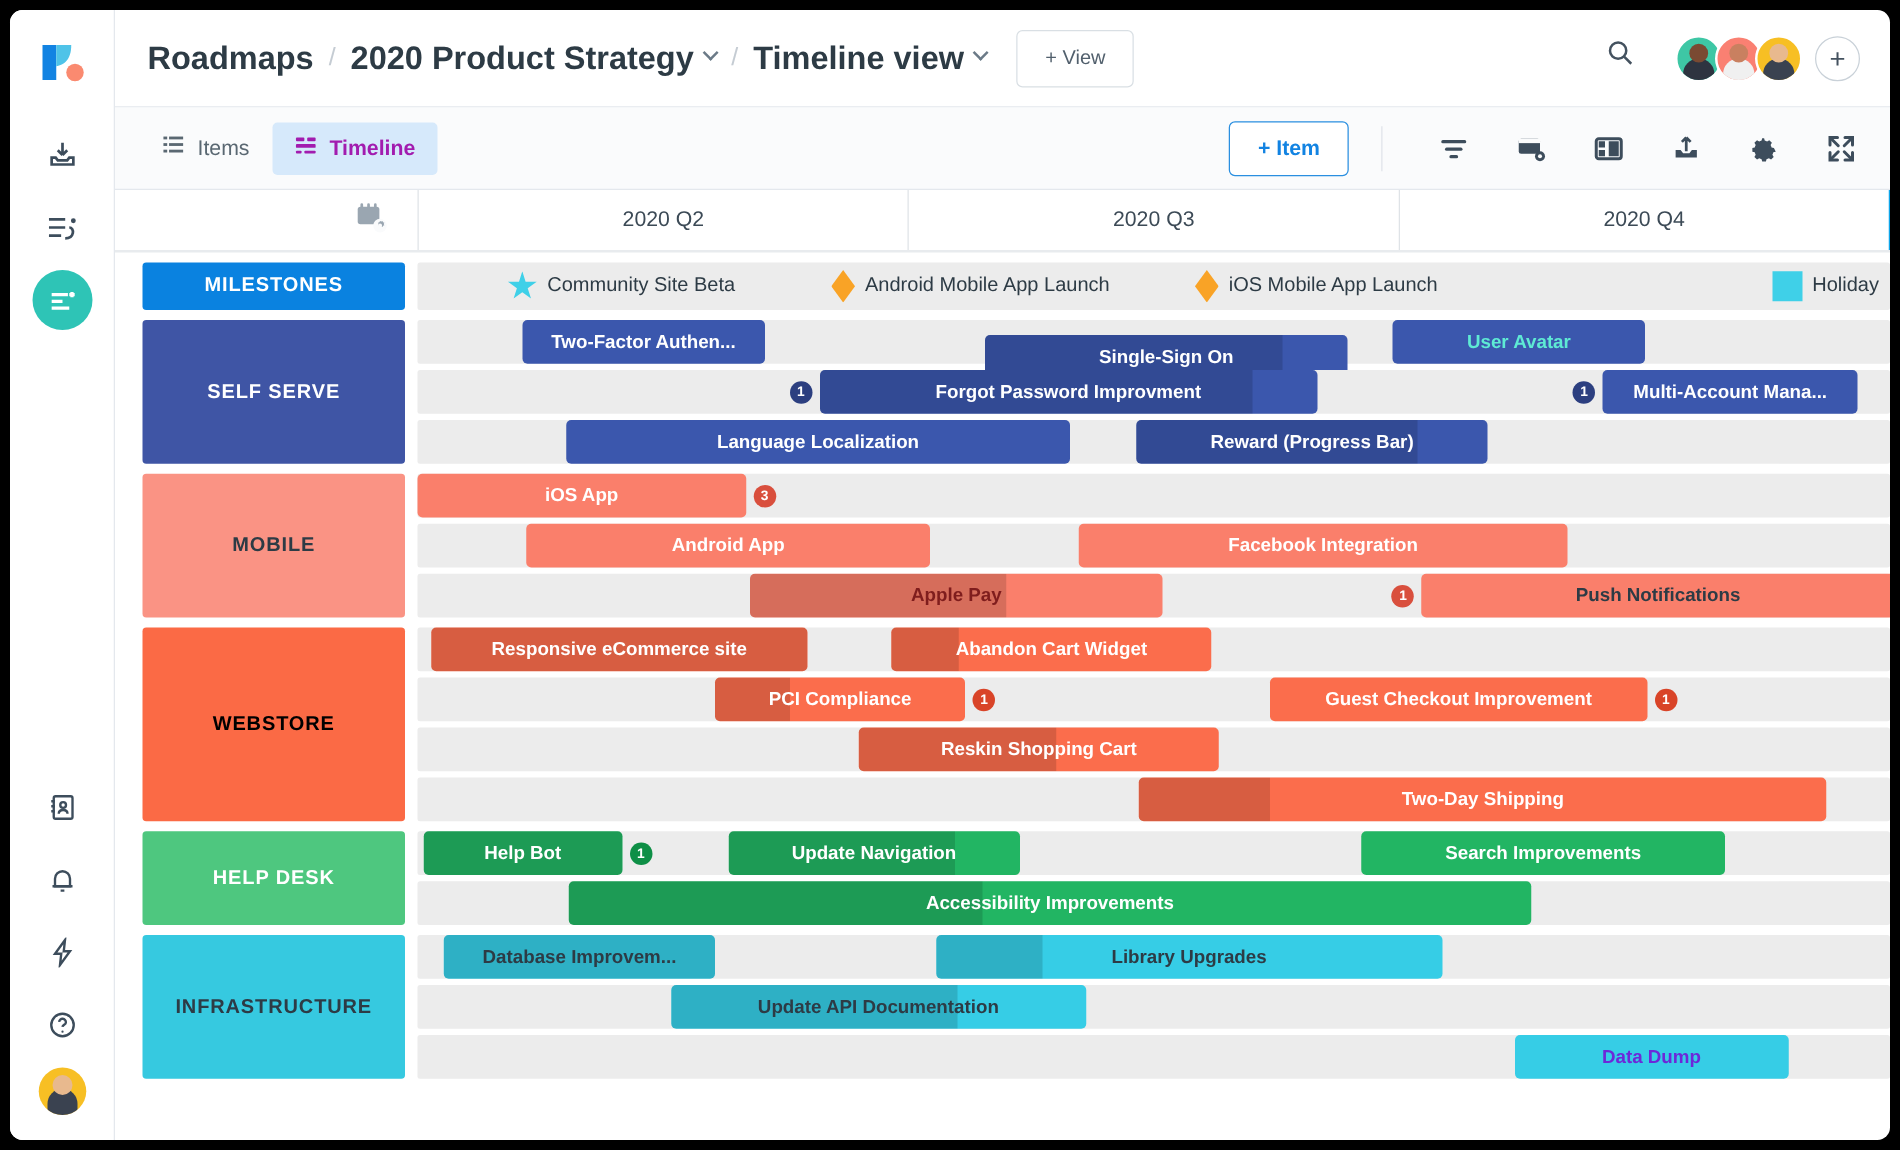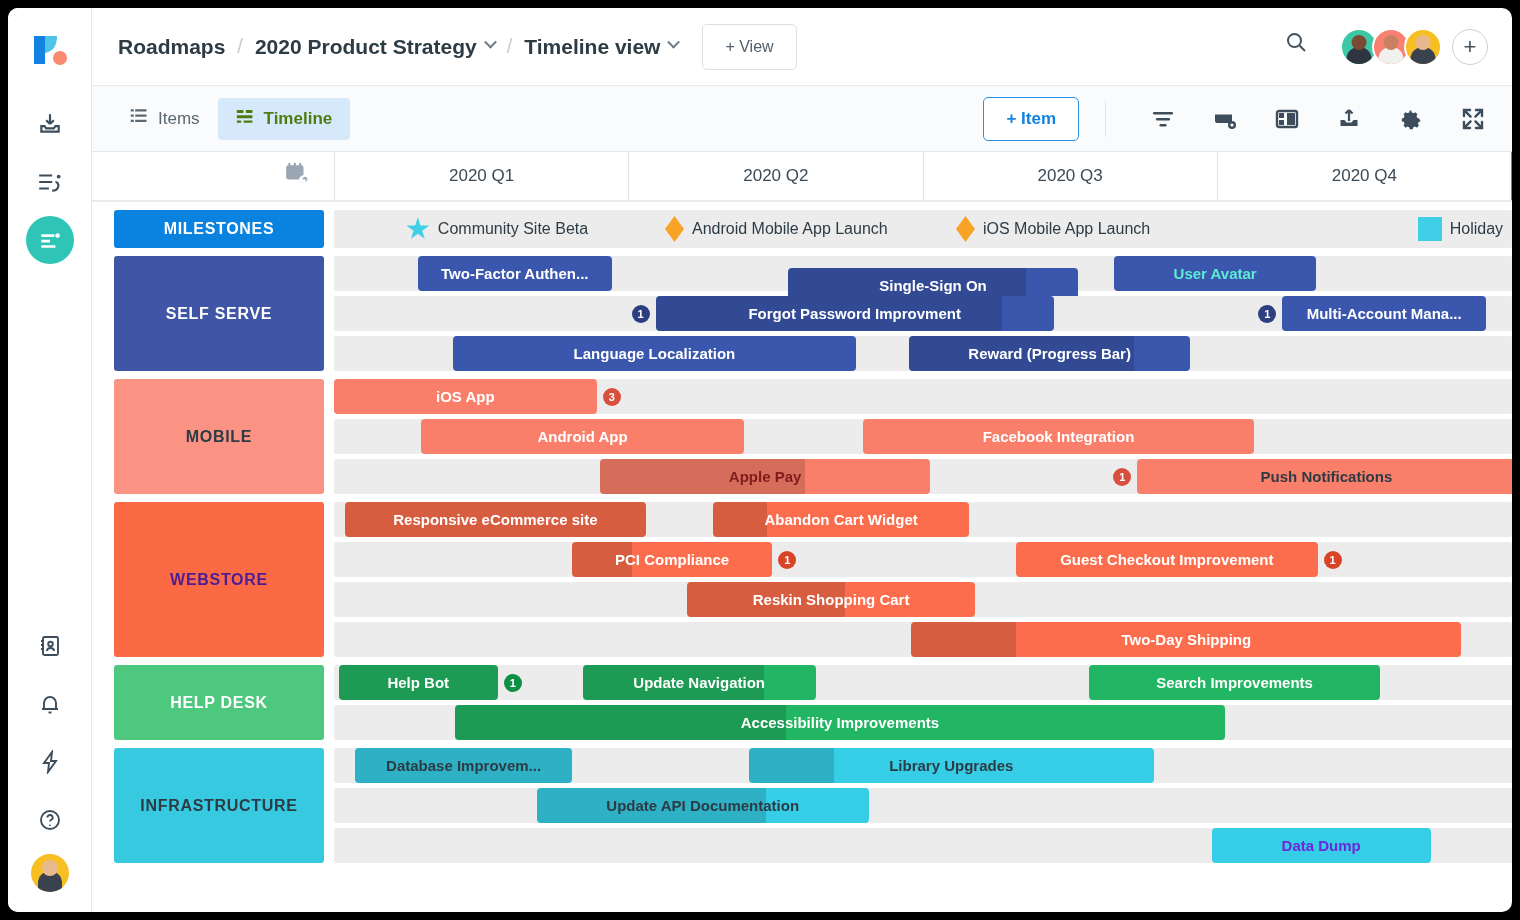--- a/index.html
+++ b/index.html
@@ -55,21 +55,21 @@
 
   
   .main { flex: 1 1 auto; display: flex; flex-direction: column; min-width: 0; }
 
   
   .hdr {
     height: 78px; flex: 0 0 78px;
     border-bottom: 1px solid #e4e8ed;
     display: flex; align-items: center; padding: 0 24px 0 26px;
   }
-  .crumb { font-size: 21px; font-weight: bold; color: #2d3b45; white-space: nowrap; }
+  .crumb { font-size: 26px; font-weight: bold; color: #2d3b45; white-space: nowrap; }
   .crumb-sep { font-size: 20px; color: #c5ccd3; margin: 0 12px; }
   .caret {
     display: inline-block; margin-left: 9px; width: 9px; height: 9px;
     border-right: 2px solid #6b7a87; border-bottom: 2px solid #6b7a87;
     transform: rotate(45deg) translate(-3px,-3px); vertical-align: 3px;
   }
   .crumb-grp { display: flex; align-items: center; cursor: pointer; }
   .view-btn {
     margin-left: 24px; height: 46px; padding: 0 22px;
     border: 1px solid #d9dfe4; border-radius: 5px; background: #fff;
@@ -98,21 +98,21 @@
     height: 66px; flex: 0 0 66px; background: #fafbfc;
     border-bottom: 1px solid #e4e8ed;
     display: flex; align-items: center; padding: 0 24px 0 20px;
   }
   .seg { display: flex; align-items: center; gap: 0; }
   .seg-btn {
     display: flex; align-items: center; gap: 10px;
     height: 42px; padding: 0 18px; border-radius: 4px;
     font-size: 17px; color: #5a6872; cursor: pointer;
   }
-  .seg-btn.on { background: #d6e9fb; color: #4d7c0f; font-weight: bold; }
+  .seg-btn.on { background: #d6e9fb; color: #a21caf; font-weight: bold; }
   .tbar-right { margin-left: auto; display: flex; align-items: center; }
   .item-btn {
     height: 44px; padding: 0 22px; border: 1px solid #2a8fe0; border-radius: 5px;
     background: #fff; color: #1283e2; font-size: 17px; font-weight: bold;
     display: flex; align-items: center; gap: 7px; cursor: pointer;
   }
   .tbar-div { width: 1px; height: 36px; background: #dfe4e9; margin: 0 26px; }
   .tb-ic {
     width: 30px; height: 30px; margin: 0 16px; color: #3d4d5c; cursor: pointer;
     display: flex; align-items: center; justify-content: center;
@@ -365,21 +365,20 @@
                 <rect x="2" y="4" width="16" height="3" fill="#ffffff" opacity="0.0"></rect>
               <rect x="4" y="1.5" width="2" height="4" rx="1"></rect>
                 <rect x="9" y="1.5" width="2" height="4" rx="1"></rect>
                 <rect x="14" y="1.5" width="2" height="4" rx="1"></rect>
               <circle cx="18.5" cy="18" r="5" fill="#fafbfc"></circle>
               <path d="M18.5 14.6l.9.4.9-.5.4 1 1 .4-.5.9.5.9-1 .4-.4 1-.9-.5-.9.4-.5-1-1-.3.4-.9-.4-.9 1-.4z"></path>
               <circle cx="18.5" cy="18" r="1.5" fill="#fafbfc"></circle>
             </svg>
           </span>
         </div>
-        <div class="tl-head-q">2020 Q1</div>
         <div class="tl-head-q">2020 Q2</div>
         <div class="tl-head-q">2020 Q3</div>
         <div class="tl-head-q">2020 Q4</div>
       </div>
       <div id="lanes">
           <div class="lane">
             <div class="lane-label" style="background: rgb(10, 130, 224); color: rgb(255, 255, 255);">MILESTONES</div>
             <div class="lane-rows">
               <div class="ms-row">
                 <div class="ms" style="left: 6.1%; text-align: center;">
@@ -461,21 +460,21 @@
                   <span class="lbl">Apple Pay</span>
                 </div>
                 <div class="bar" style="left: 68.2%; width: 32.1%; background: rgb(250, 127, 107); color: rgb(45, 59, 69);">
                   <span class="lbl">Push Notifications</span>
                 </div>
                 <div class="badge" style="background: rgb(217, 79, 61); left: calc(68.2% - 24px);">1</div>
               </div>
             </div>
           </div>
           <div class="lane">
-            <div class="lane-label" style="background: rgb(251, 106, 69); color: #4c1d95;">WEBSTORE</div>
+            <div class="lane-label" style="background: rgb(251, 106, 69); color: #000000;">WEBSTORE</div>
             <div class="lane-rows">
               <div class="row">
                 <div class="bar" style="left: 0.9%; width: 25.6%; background: rgb(251, 109, 76); color: rgb(255, 255, 255);">
                   <span class="prog" style="width: 100%;"></span>
                   <span class="lbl">Responsive eCommerce site</span>
                 </div>
                 <div class="bar" style="left: 32.2%; width: 21.7%; background: rgb(251, 109, 76); color: rgb(255, 255, 255);">
                   <span class="prog" style="width: 21%;"></span>
                   <span class="lbl">Abandon Cart Widget</span>
                 </div>

